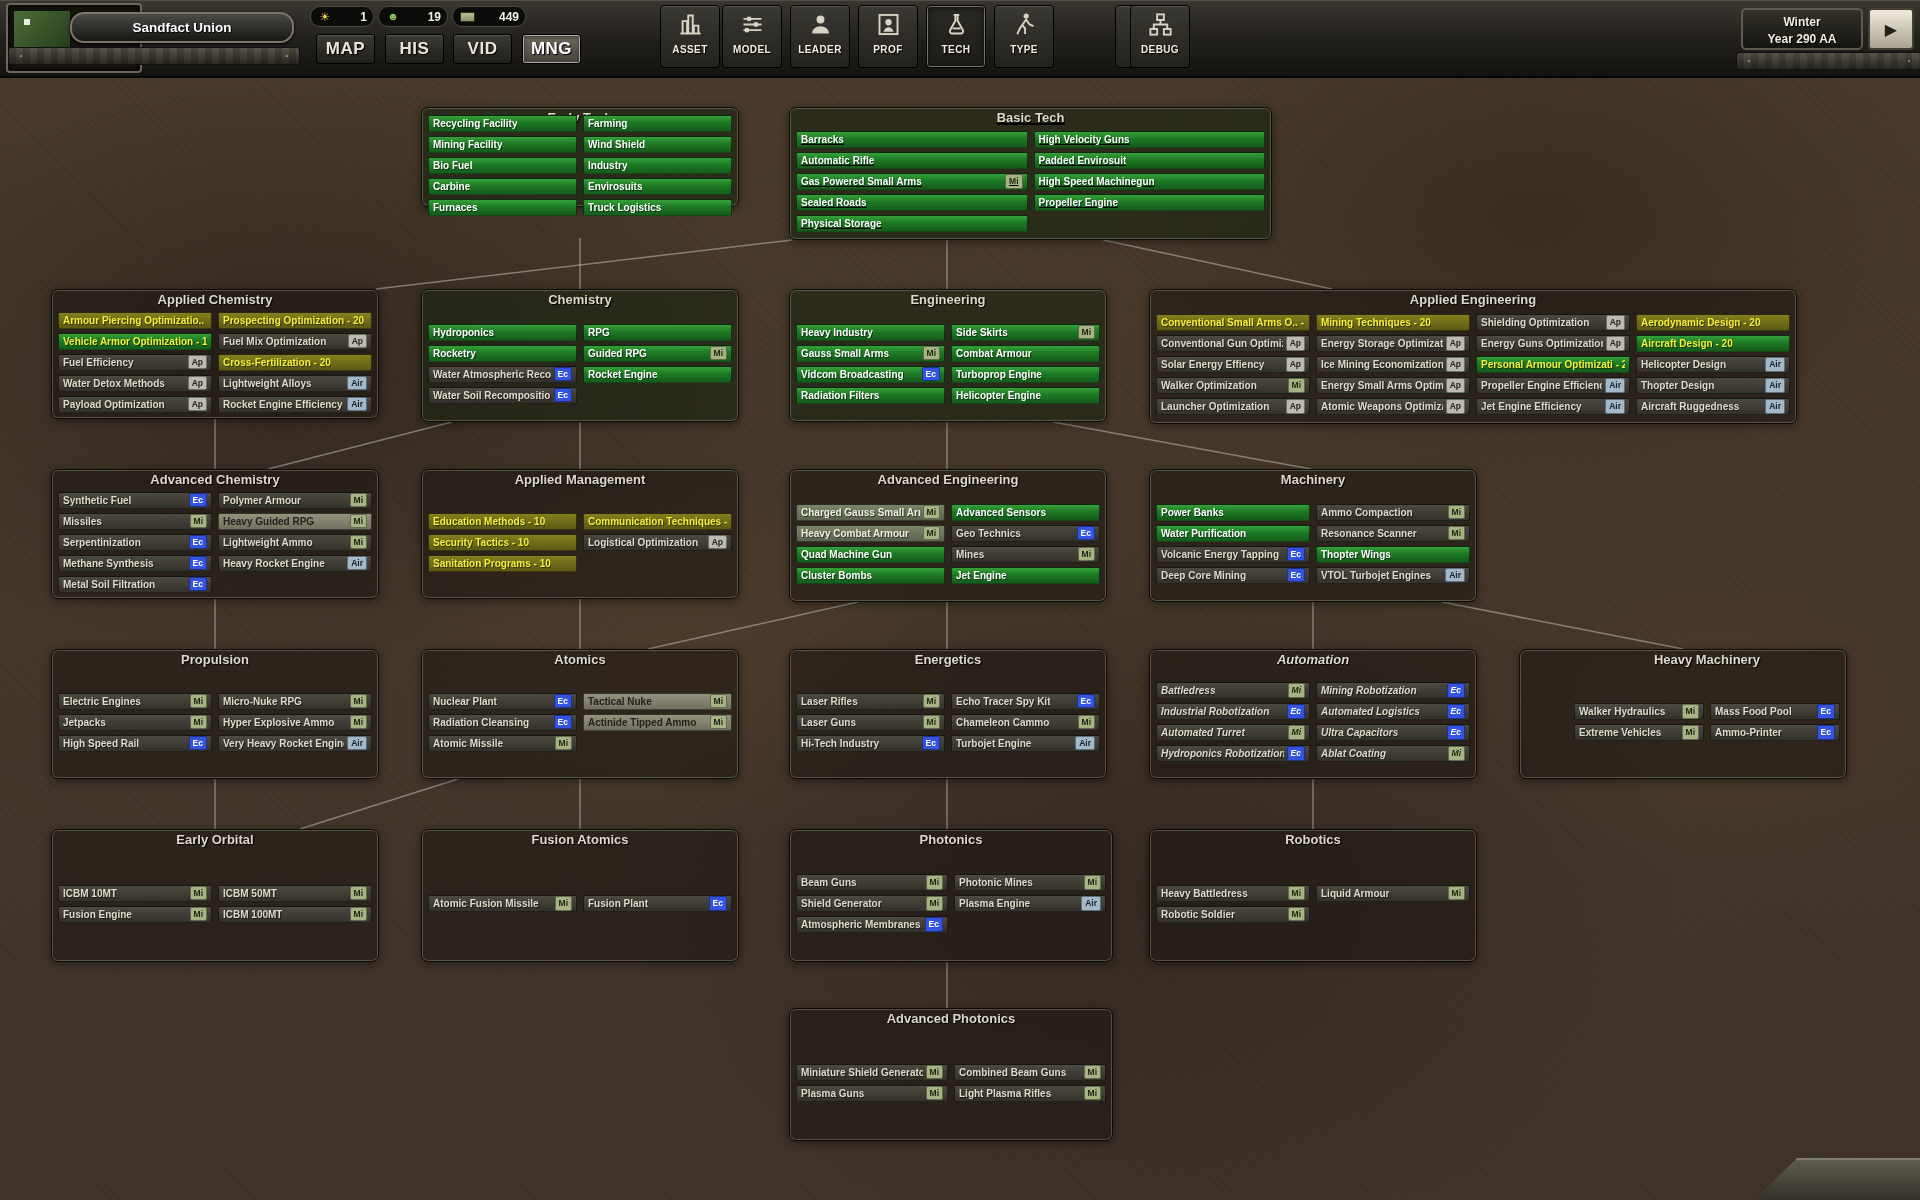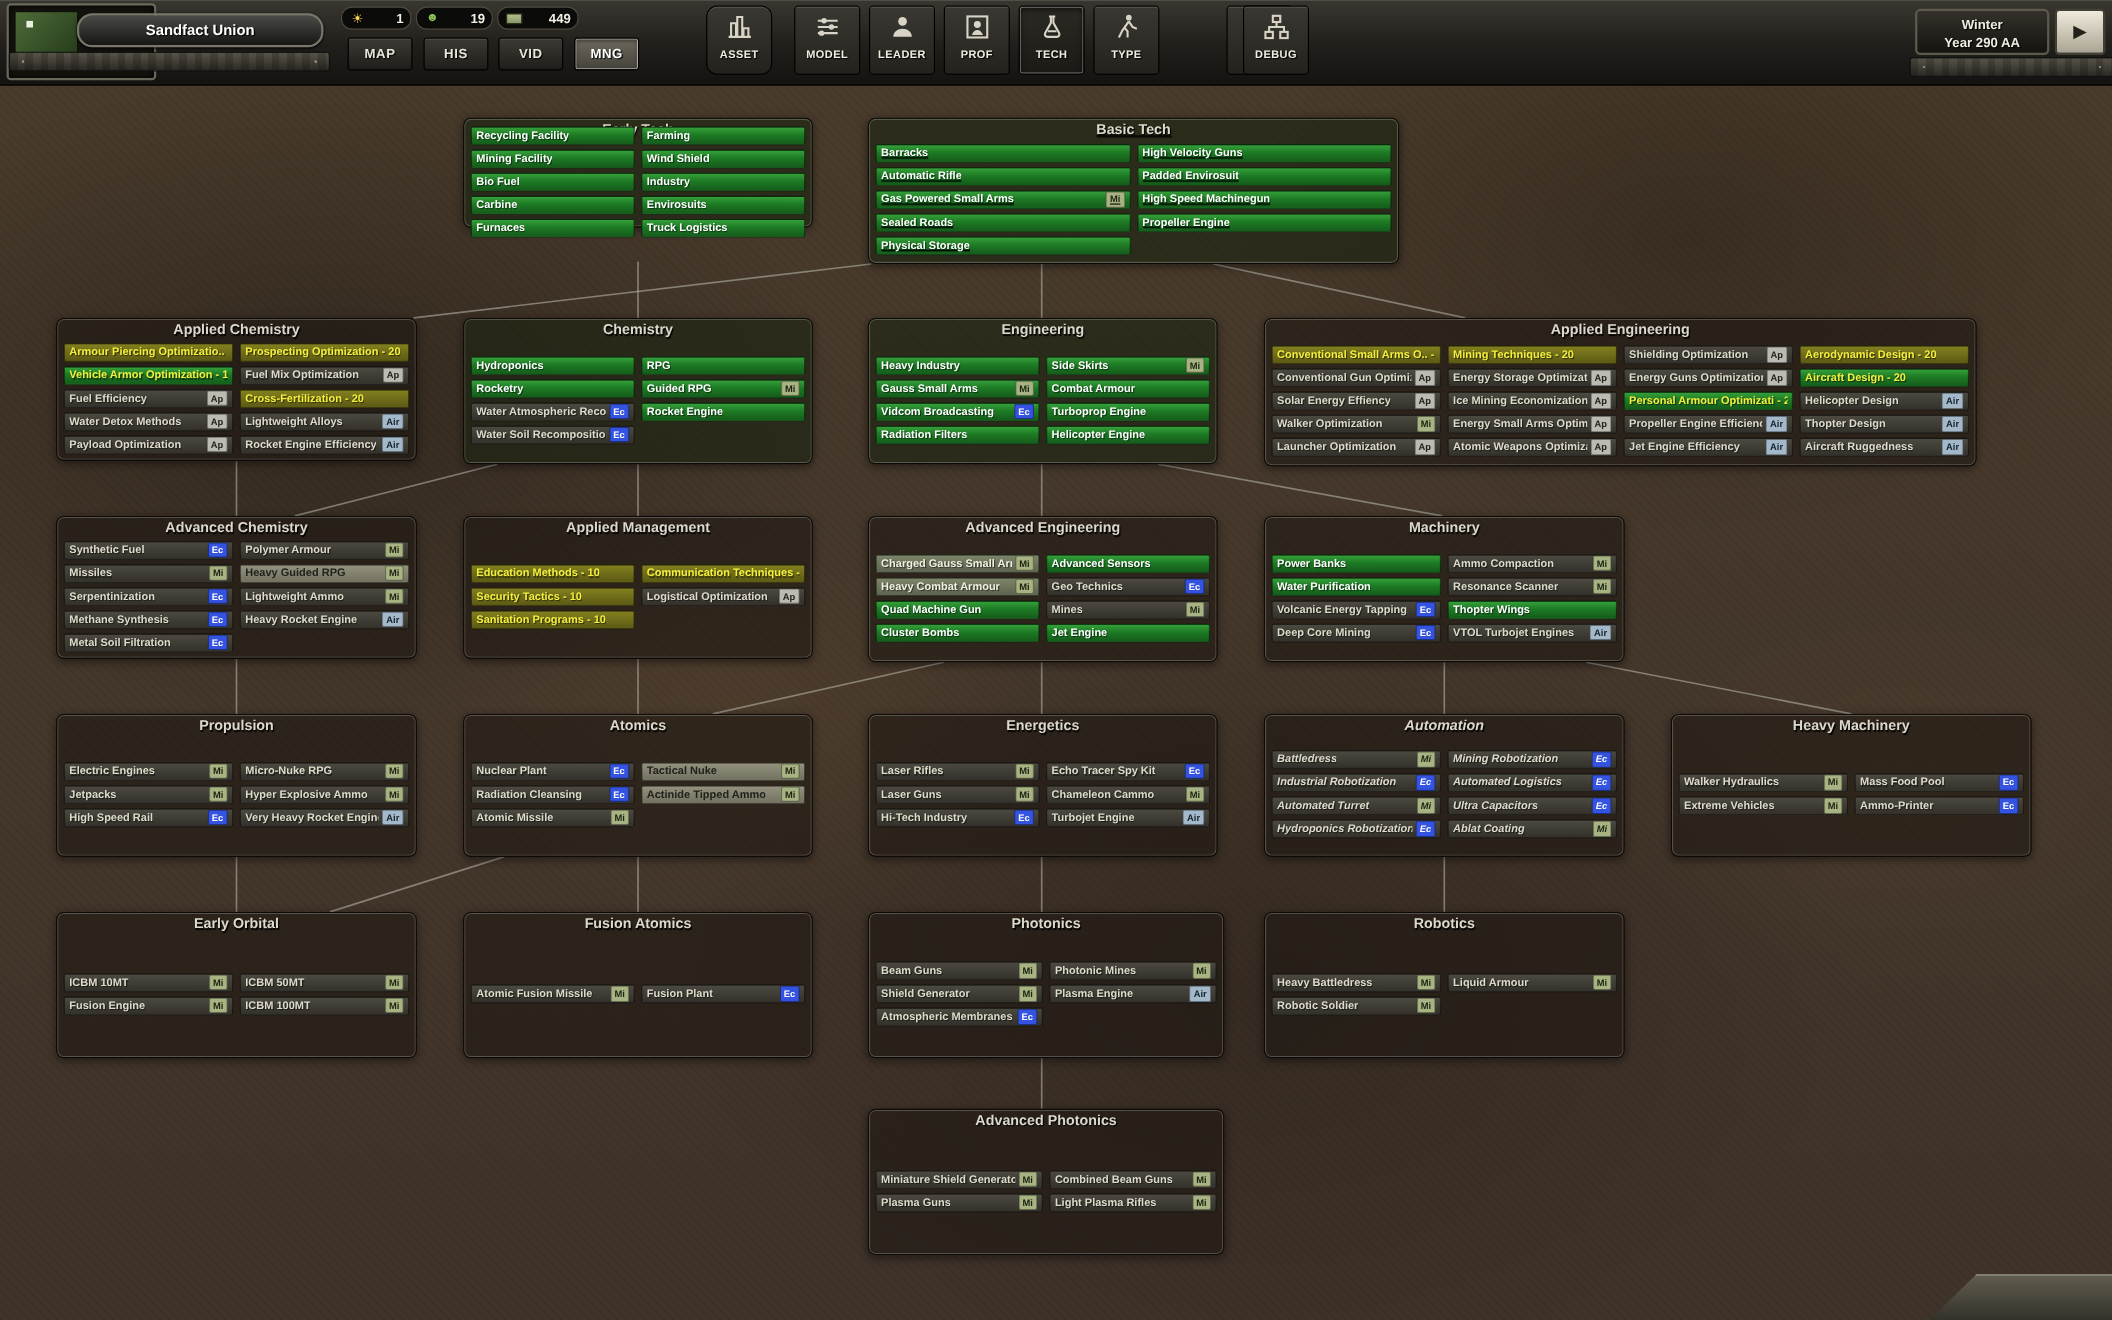--- a/index.html
+++ b/index.html
@@ -37,21 +37,21 @@
     border:1px solid #101010;border-radius:3px;}
   #left-trim{left:8px;top:47px;width:290px;height:16px;}
   #right-trim{left:1736px;top:52px;width:184px;height:16px;}
   #resources .pill{position:absolute;top:6px;height:21px;background:#0b0b09;border:1px solid #4e4a40;
     border-radius:10px;display:flex;align-items:center;padding:0 6px;box-sizing:border-box;}
   .ric{width:16px;display:flex;justify-content:center;font-size:12px;line-height:1;}
   .ric.sun{color:#ffd84e;} .ric.pop{color:#8cc659;font-size:11px;}
   .ric.cred{width:17px;} .ric.cred::after{content:"";display:inline-block;width:13px;height:8px;
     background:linear-gradient(#b5c08e,#8a966a);border:1px solid #2c3318;border-radius:1px;}
   .rv{flex:1;text-align:right;color:#f2efe4;font-weight:bold;font-size:12px;text-shadow:1px 1px 1px #000;}
-  .tab{position:absolute;top:34px;width:59px;height:30px;color:#e9e5d8;font-weight:bold;font-size:12px;
+  .tab{position:absolute;top:34px;width:59px;height:30px;color:#e9e5d8;font-weight:bold;font-size:17px;
     letter-spacing:0.5px;background:linear-gradient(180deg,#3c3a34,#201e1a);border:1px solid #000;
     border-radius:3px;box-shadow:inset 0 1px 0 rgba(255,255,255,0.15);text-shadow:1px 1px 1px #000;}
   .tab.active{background:linear-gradient(180deg,#6e6a5e,#45423a);
     box-shadow:inset 0 0 0 1px rgba(255,255,255,0.55), inset 0 2px 4px rgba(0,0,0,0.5);color:#fff;}
   .toolbtn{position:absolute;top:5px;width:60px;height:63px;border-radius:4px;
     background:linear-gradient(180deg,#3a3832,#23221d);border:1px solid #000;
     box-shadow:inset 0 1px 0 rgba(255,255,255,0.15);display:flex;flex-direction:column;align-items:center;padding-top:5px;box-sizing:border-box;}
   .toolbtn.active{background:linear-gradient(180deg,#2b2a24,#1b1a16);
     box-shadow:inset 0 0 0 1px rgba(255,255,255,0.4), inset 0 2px 6px rgba(0,0,0,0.75);}
   .toolbtn svg{width:27px;height:27px;}
@@ -706,21 +706,21 @@
                 <span class="badge b-Ec">Ec</span>
               </div>
               <div class="item s-n">
                 <span class="lbl">Ablat Coating</span>
                 <span class="badge b-Mi">Mi</span>
               </div>
             </div>
           </div>
         </div>
       </div>
-      <div class="panel" style="left: 1519px; top: 649px; width: 328px; height: 130px;">
+      <div class="panel" style="left: 1519px; top: 649px; width: 328px; height: 130px; padding-left: 48px;">
         <div class="ptitle">Heavy Machinery</div>
         <div class="pbody">
           <div class="cols">
             <div class="col">
               <div class="item s-n">
                 <span class="lbl">Walker Hydraulics</span>
                 <span class="badge b-Mi">Mi</span>
               </div>
               <div class="item s-n">
                 <span class="lbl">Extreme Vehicles</span>
@@ -892,21 +892,21 @@
           <span class="rv">449</span>
         </div>
       </div>
     <div id="tabs">
         <button class="tab" style="left: 316px;"><span>MAP</span></button>
         <button class="tab" style="left: 385px;"><span>HIS</span></button>
         <button class="tab" style="left: 453px;"><span>VID</span></button>
         <button class="tab active" style="left: 522px;"><span>MNG</span></button>
       </div>
     <div id="tools">
-        <button class="toolbtn" style="left: 642px; border-radius: 10px;">
+        <button class="toolbtn" style="left: 660px;">
           <span><svg viewBox="0 0 24 24">
               <path d="M3 20h18M5 20V9h4v11M10 20V4h4v16M15 20v-7h4v7"></path>
             </svg></span>
           <span class="tlabel">ASSET</span>
         </button>
         <button class="toolbtn" style="left: 722px;">
           <span><svg viewBox="0 0 24 24">
               <path d="M4 7h16M4 12h16M4 17h16"></path>
               <circle class="f" cx="9" cy="7" r="2.2"></circle>
               <circle class="f" cx="15" cy="12" r="2.2"></circle>

